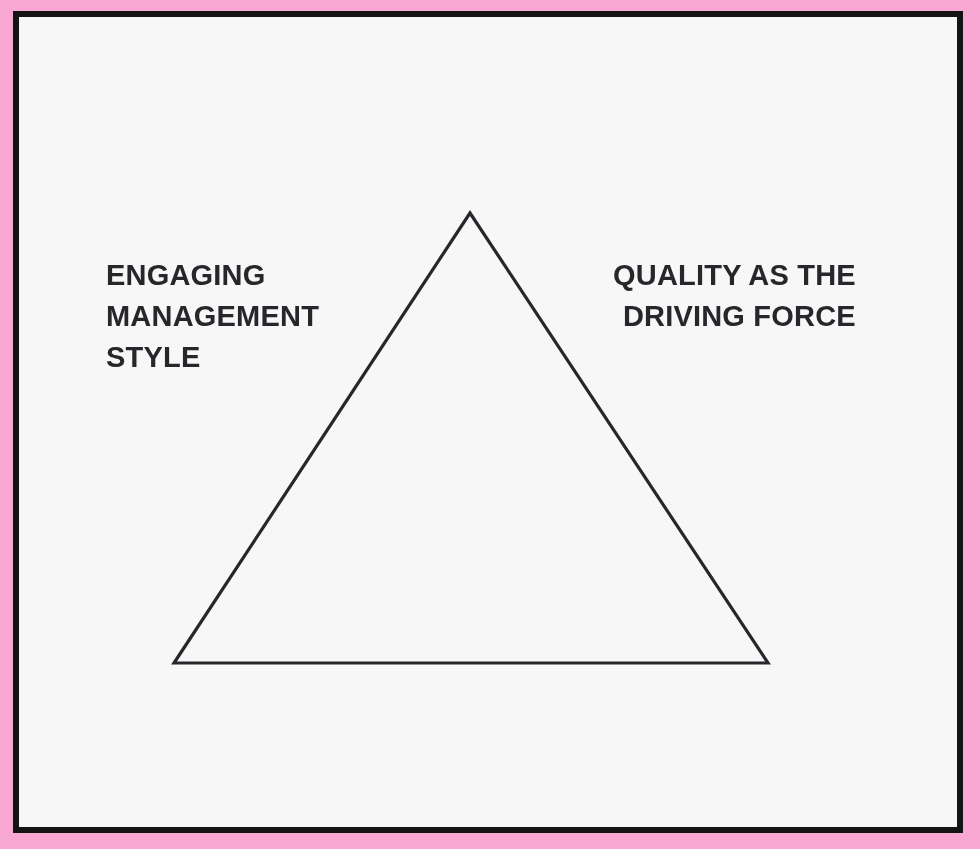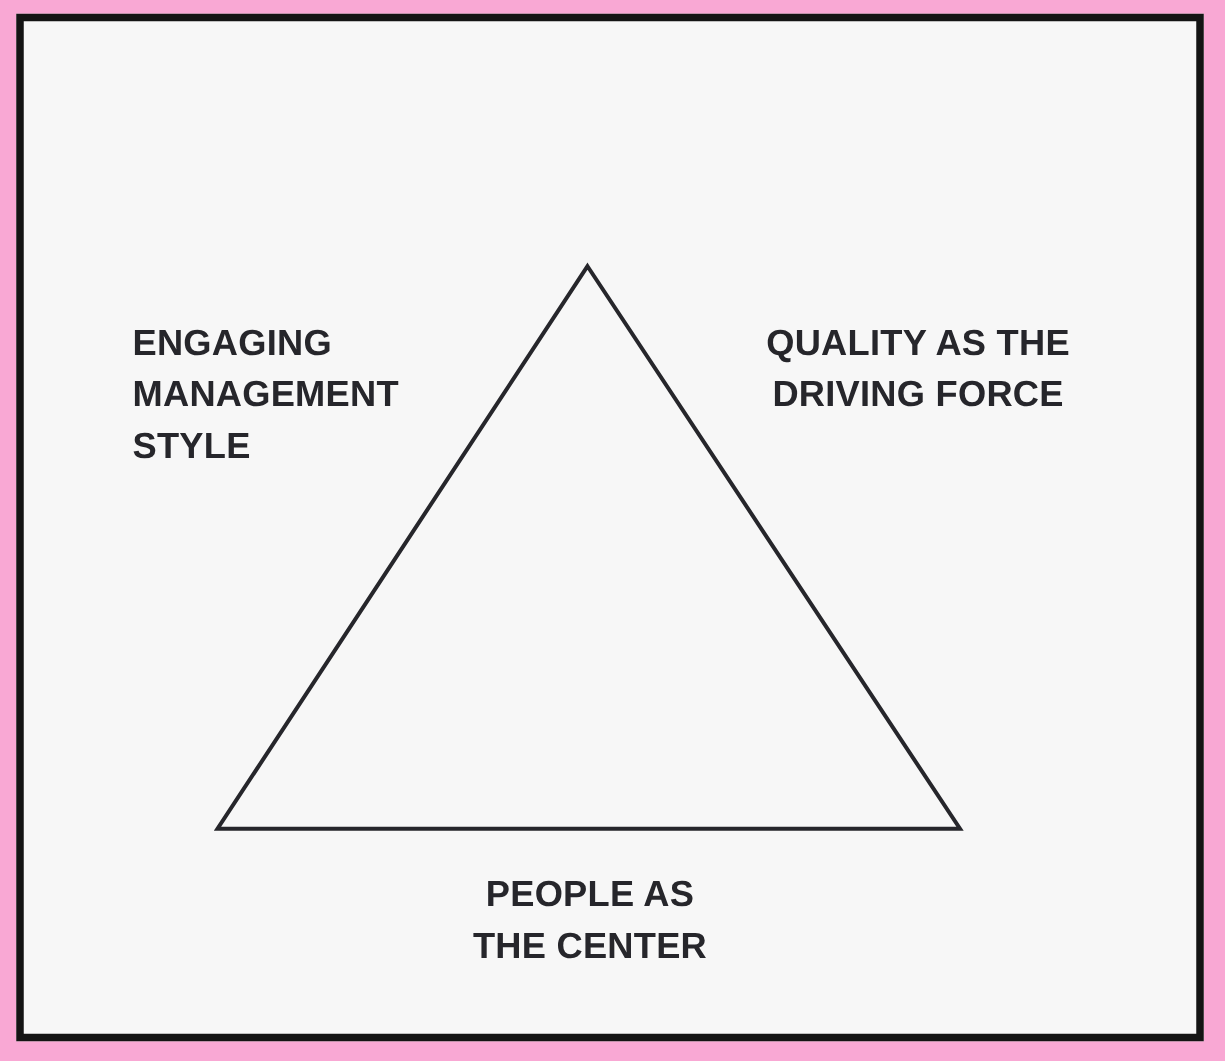--- a/index.html
+++ b/index.html
@@ -58,21 +58,21 @@
 
   #label-left {
     left: 106px;
     top: 255px;
     text-align: left;
   }
 
   #label-right {
     left: 613px;
     top: 255px;
-    text-align: center;
+    text-align: right;
   }
 
   #label-center {
     left: 302px;
     top: 471px;
     width: 340px;
     text-align: center;
   }
 
   #label-bottom {
@@ -94,16 +94,14 @@
   </svg>
 
   <p class="label" id="label-left">ENGAGING
 MANAGEMENT
 STYLE</p>
 
   <p class="label" id="label-right">QUALITY AS THE
 DRIVING FORCE</p>
 
 
-  <p class="label" id="label-bottom">PEOPLE AS
-THE CENTER</p>
 
 </div>
 
 </body></html>

